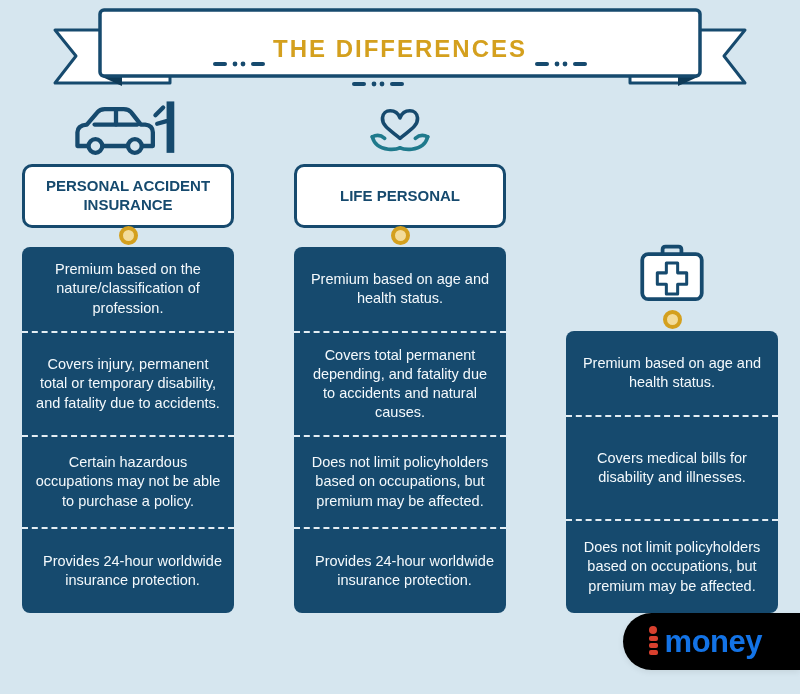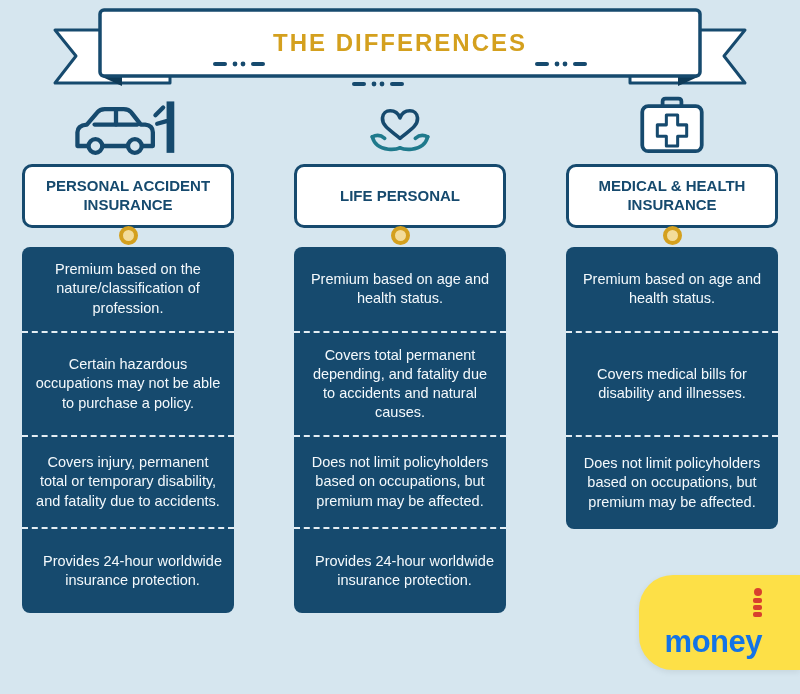--- a/index.html
+++ b/index.html
@@ -7,28 +7,28 @@
   .stage{
     position:relative;
     width:800px;height:694px;
     background:#d6e6ef;
     overflow:hidden;
   }
   
   .banner{position:relative;height:96px;}
   .banner svg{display:block;}
   .banner-title{
-    position:absolute;left:100px;top:10px;width:600px;height:66px;
+    position:absolute;left:100px;top:16px;width:600px;height:66px;
     display:flex;align-items:center;justify-content:center;
     color:#d4a01e;font-size:24px;font-weight:bold;letter-spacing:2px;
   }
   
   .columns{
     display:flex;justify-content:space-between;
-    padding:0 22px;box-sizing:border-box;
+    padding:0 22px;box-sizing:border-box;align-items:flex-end;
   }
   .col{width:212px;display:flex;flex-direction:column;align-items:center;}
   .col-icon{
     height:62px;display:flex;align-items:flex-end;justify-content:center;
     margin-bottom:6px;
   }
   .col-header{
     width:100%;min-height:64px;box-sizing:border-box;
     background:#ffffff;border:3px solid #164a6e;border-radius:10px;
     display:flex;align-items:center;justify-content:center;
@@ -50,25 +50,24 @@
     padding:8px 11px;box-sizing:border-box;
   }
   .item:not(:last-child){border-bottom:2px dashed #e4edf3;}
   .item:nth-child(1){min-height:86px;}
   .item:nth-child(2){min-height:104px;}
   .item:nth-child(3){min-height:92px;}
   .item:nth-child(4){min-height:84px;margin-left:9px;}
   
   .logo-pill{
     position:absolute;right:0;bottom:24px;
-    background:#fde047;border-radius:34px 0 0 34px;
+    background:#000000;border-radius:34px 0 0 34px;
     padding:13px 38px 13px 26px;
     display:flex;align-items:flex-end;gap:7px;
     box-shadow:0 2px 6px rgba(0,0,0,.08);
-    flex-direction:column;
   }
   .logo-i{display:flex;flex-direction:column;align-items:center;gap:2px;padding-bottom:2px;}
   .logo-i .dot{width:8px;height:8px;border-radius:50%;background:#d8402e;}
   .logo-i .bar{width:9px;height:5px;border-radius:2px;background:#d8402e;}
   .logo-text{color:#1373e6;font-size:31px;font-weight:bold;letter-spacing:-0.5px;line-height:1;}
   .icon-svg{stroke:#164a6e;fill:none;stroke-width:5;stroke-linecap:round;stroke-linejoin:round;}
 </style>
 </head>
 <body>
 
@@ -118,22 +117,22 @@
           <circle cx="27" cy="56" r="8" fill="#d6e6ef"></circle>
           <circle cx="73" cy="56" r="8" fill="#d6e6ef"></circle>
           <rect x="110" y="4" width="9" height="60" fill="#164a6e" stroke="none"></rect>
           <path d="M97,20 l9,-9 M99,30 l11,-3"></path>
         </svg>
       </div>
       <div class="col-header">PERSONAL ACCIDENT INSURANCE</div>
       <div class="connector"></div>
       <div class="col-body">
         <div class="item">Premium based on the nature/classification of profession.</div>
+        <div class="item">Covers injury, permanent total or temporary disability, and fatality due to accidents.</div>
         <div class="item">Certain hazardous occupations may not be able to purchase a policy.</div>
-        <div class="item">Covers injury, permanent total or temporary disability, and fatality due to accidents.</div>
         <div class="item">Provides 24-hour worldwide insurance protection.</div>
       </div>
     </div>
 
     <div class="col">
       <div class="col-icon">
         <svg width="82" height="62" viewBox="0 0 100 85" class="icon-svg">
           <path d="M50,30 C45,17 27,17 26,30 C25,41 38,48 50,58 C62,48 75,41 74,30 C73,17 55,17 50,30 Z"></path>
           <g stroke="#1f7a8c">
             <path d="M12,56 Q16,71 34,73 Q44,74 50,71"></path>
@@ -154,21 +153,20 @@
     </div>
 
     <div class="col">
       <div class="col-icon">
         <svg width="76" height="64" viewBox="0 0 95 85" class="icon-svg">
           <path d="M35,16 v-6 q0,-4 4,-4 h17 q4,0 4,4 v6"></path>
           <rect x="8" y="16" width="79" height="60" rx="8" fill="#ffffff"></rect>
           <path d="M40,28 h15 v13 h12 v15 h-12 v13 h-15 v-13 h-12 v-15 h12 z" fill="#ffffff" stroke-width="4"></path>
         </svg>
       </div>
-      <div class="col-header">MEDICAL &amp; HEALTH INSURANCE</div>
       <div class="connector"></div>
       <div class="col-body">
         <div class="item">Premium based on age and health status.</div>
         <div class="item">Covers medical bills for disability and illnesses.</div>
         <div class="item">Does not limit policyholders based on occupations, but premium may be affected.</div>
       </div>
     </div>
 
   </div>
 

